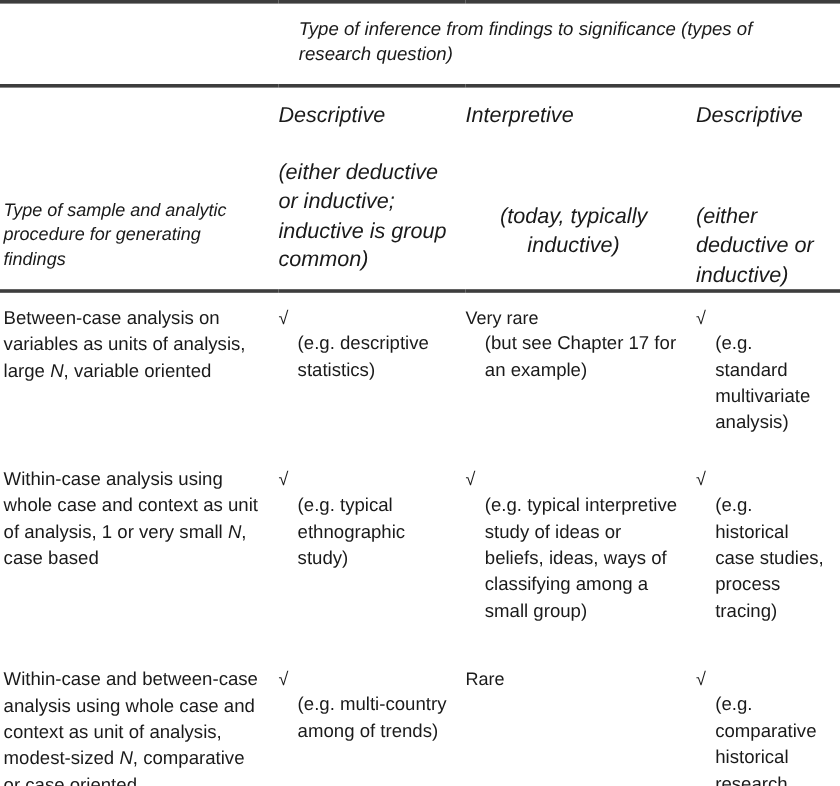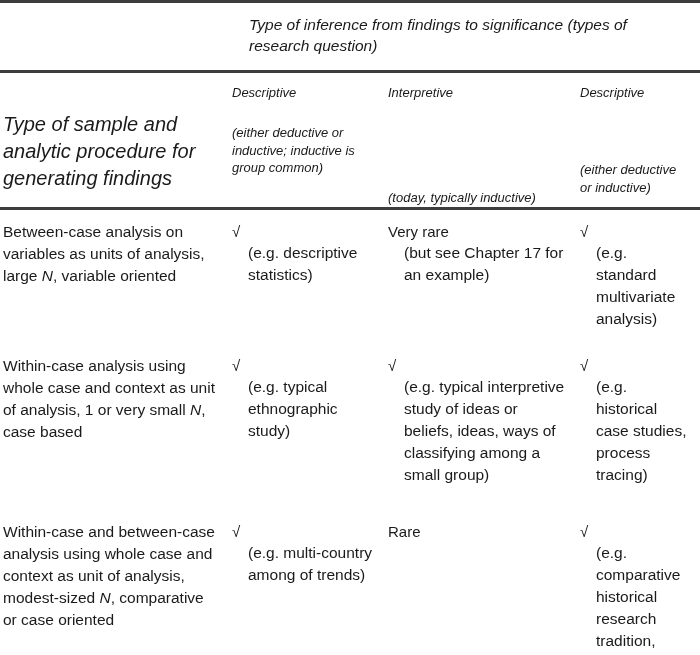--- a/index.html
+++ b/index.html
@@ -57,37 +57,37 @@
   .spanner-title {
     font-style: italic;
     font-size: 15.5px;
     line-height: 1.36;
     padding: 11px 12px 14px 17px;
   }
 
   
   .colhead {
     font-style: italic;
-    font-size: 13px;
+    font-size: 18px;
     line-height: 1.36;
     padding: 11px 12px 0 0;
   }
   .colhead.first { padding-left: 0; }
   .colhead-name { display: block; }
   .colhead-note {
     display: block;
     margin-top: 22px;
   }
   .colhead-note.shift1 { margin-top: 22px; }
-  .colhead-note.shift2 { margin-top: 87px; }
+  .colhead-note.shift2 { margin-top: 59px; text-align: center; }
   .colhead-note.shift3 { margin-top: 59px; }
 
   .stub-head {
     font-style: italic;
-    font-size: 20px;
+    font-size: 15px;
     line-height: 1.36;
     padding: 0 14px 14px 3px;
     vertical-align: bottom;
   }
 
   
   .body-cell {
     font-size: 15.5px;
     line-height: 1.42;
     padding: 11px 12px 14px 0;

